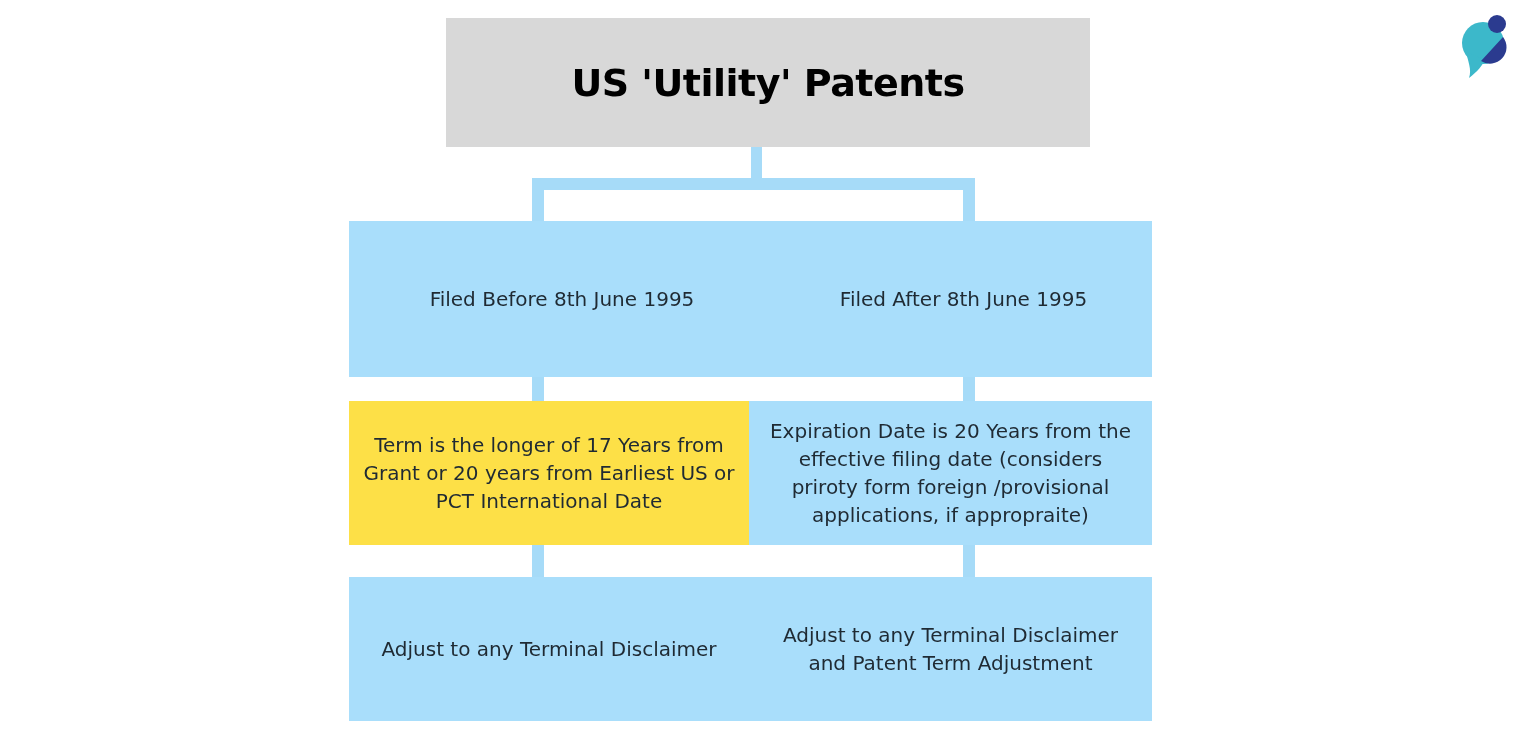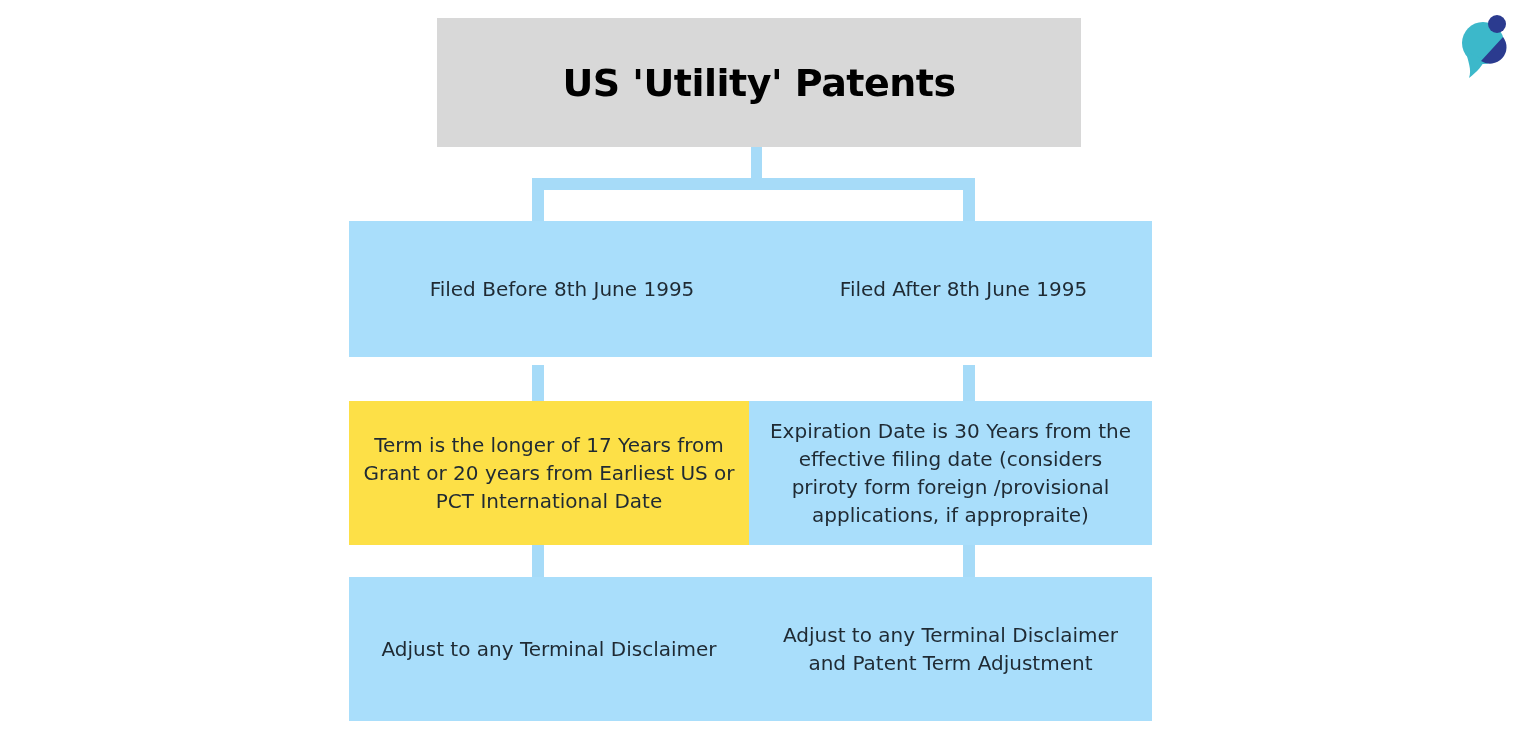--- a/index.html
+++ b/index.html
@@ -12,21 +12,21 @@
     width: 1536px;
     height: 752px;
     background: #ffffff;
     overflow: hidden;
     font-family: "DejaVu Sans", "Liberation Sans", sans-serif;
   }
 
   
   .title-box {
     position: absolute;
-    left: 437px;
+    left: 446px;
     top: 18px;
     width: 644px;
     height: 129px;
     background: #d8d8d8;
     display: flex;
     align-items: center;
     justify-content: center;
   }
   .title-box .title-text {
     font-size: 38px;
@@ -60,21 +60,21 @@
     text-align: center;
     color: #1f2a33;
     font-size: 20px;
     line-height: 1.4;
     white-space: pre-line;
     padding: 0 14px;
     box-sizing: border-box;
   }
   .col-left  { left: 349px; width: 400px; }
   .col-right { left: 749px; width: 403px; }
-  .row-1 { top: 221px; height: 136px; padding-left: 40px; }
+  .row-1 { top: 221px; height: 156px; padding-left: 40px; }
   .row-2 { top: 401px; height: 144px; }
   .row-3 { top: 577px; height: 144px; }
 
   
   .logo {
     position: absolute;
     left: 1455px;
     top: 12px;
     width: 60px;
     height: 68px;
@@ -108,21 +108,21 @@
   <div class="flow-box col-left row-1" style="background: rgb(169, 222, 251); color: rgb(31, 42, 51);">Filed Before 8th June 1995</div>
 
   <div class="flow-box col-left row-2" style="background: #fde047; color: rgb(31, 42, 51);">Term is the longer of 17 Years from
 Grant or 20 years from Earliest US or
 PCT International Date</div>
 
   <div class="flow-box col-left row-3" style="background: rgb(169, 222, 251); color: rgb(31, 42, 51);">Adjust to any Terminal Disclaimer</div>
 
   <div class="flow-box col-right row-1" style="background: rgb(169, 222, 251); color: rgb(31, 42, 51);">Filed After 8th June 1995</div>
 
-  <div class="flow-box col-right row-2" style="background: rgb(169, 222, 251); color: rgb(31, 42, 51);">Expiration Date is 30 Years from the
+  <div class="flow-box col-right row-2" style="background: rgb(169, 222, 251); color: rgb(31, 42, 51);">Expiration Date is 20 Years from the
 effective filing date (considers
 priroty form foreign /provisional
 applications, if appropraite)</div>
 
   <div class="flow-box col-right row-3" style="background: rgb(169, 222, 251); color: rgb(31, 42, 51);">Adjust to any Terminal Disclaimer
 and Patent Term Adjustment</div>
 
 </div>
 
 </body></html>

